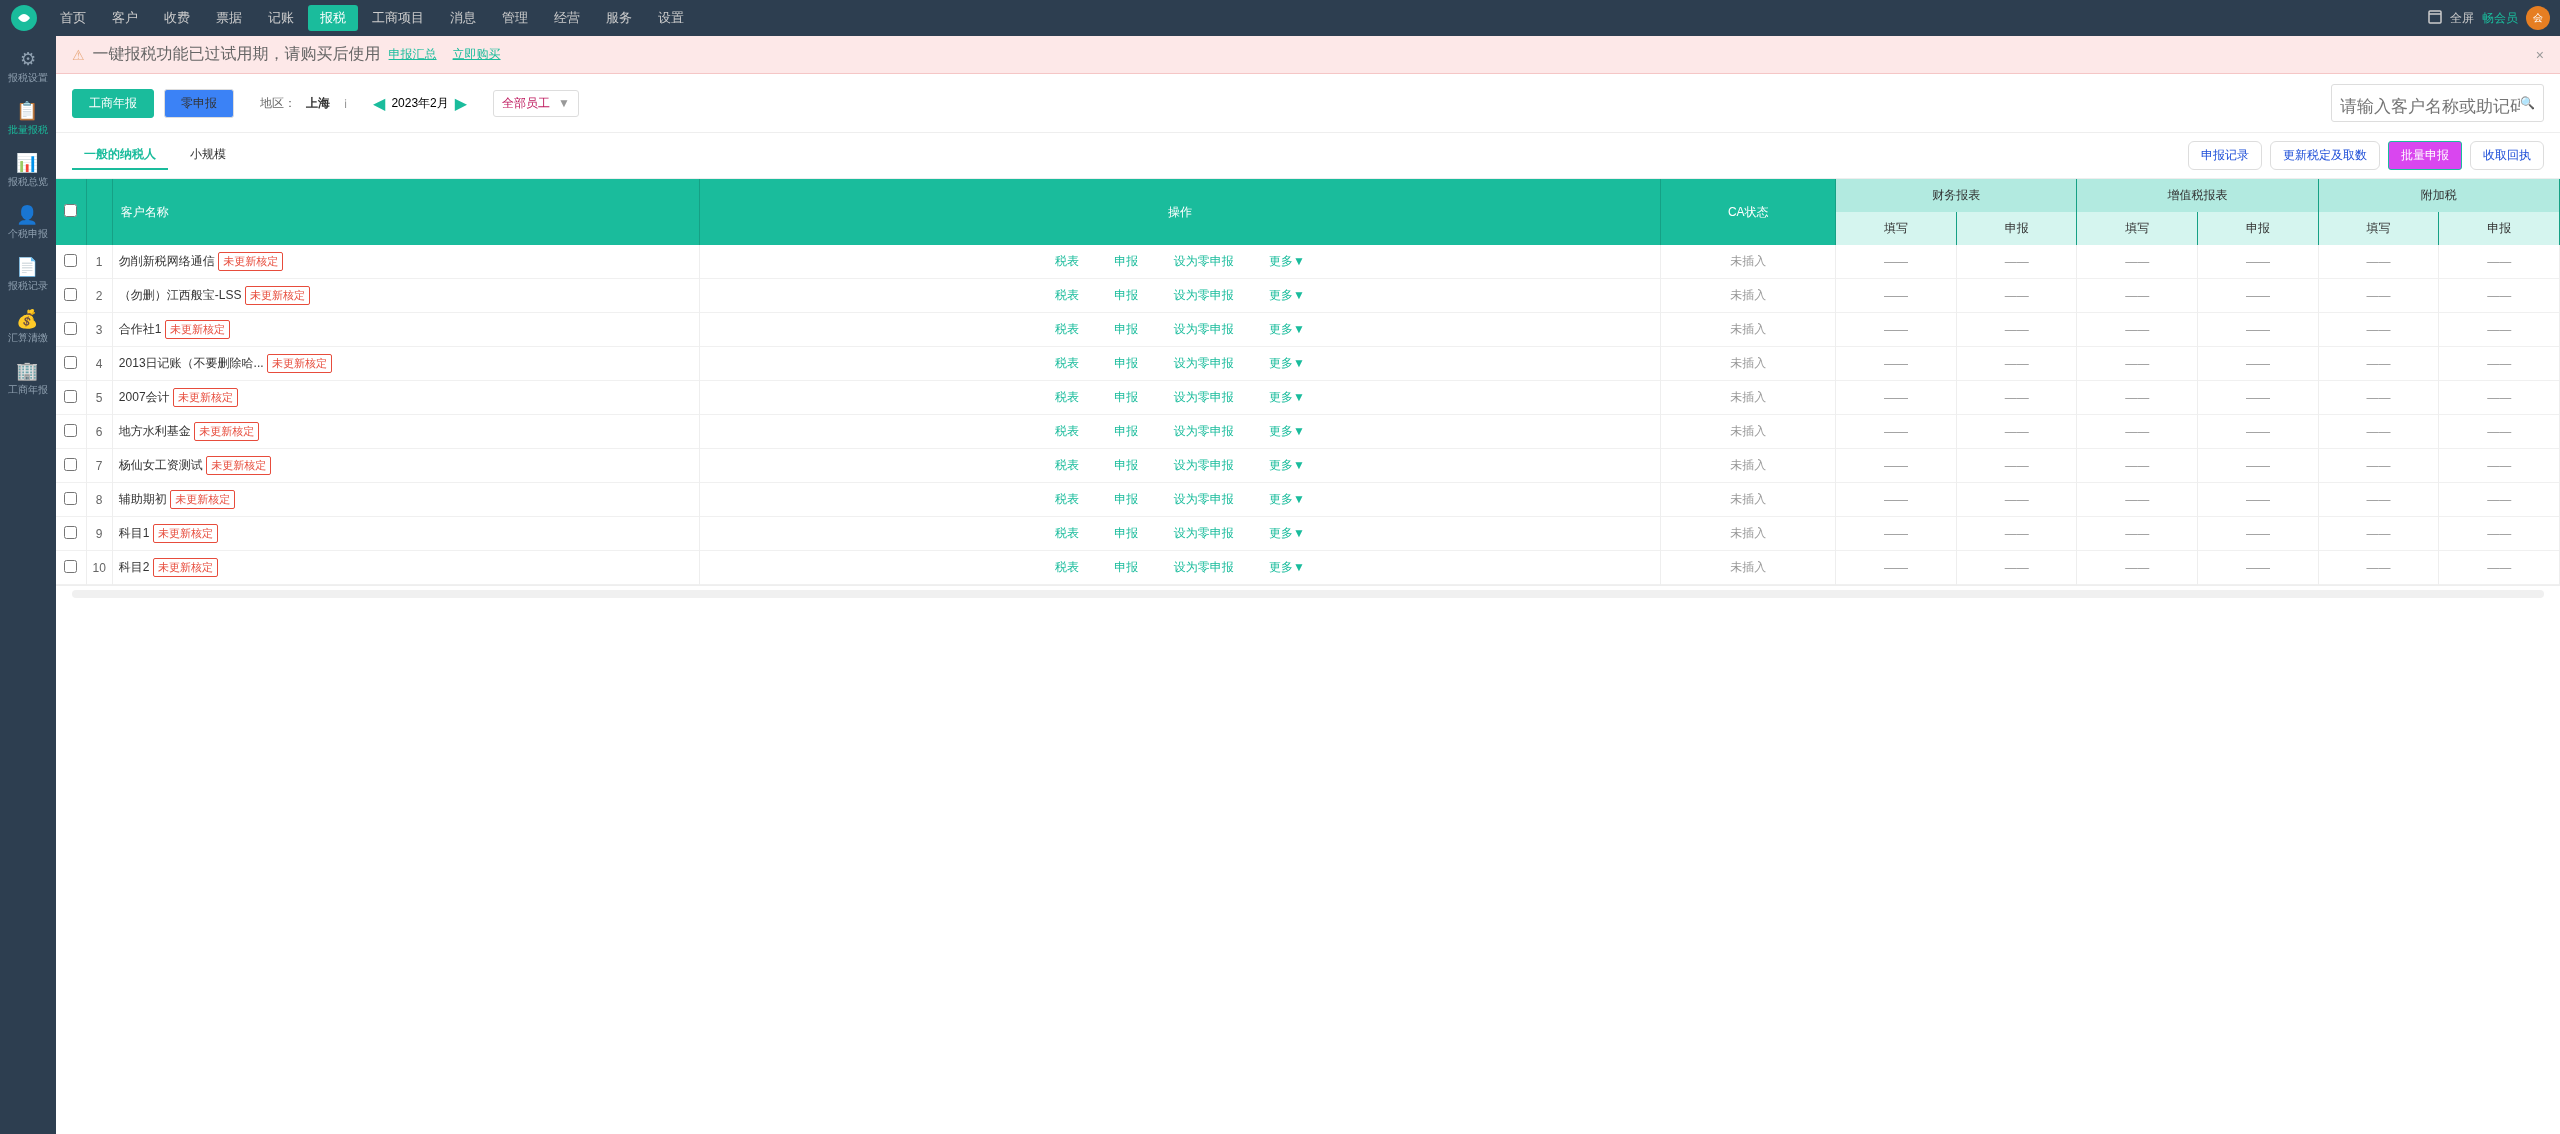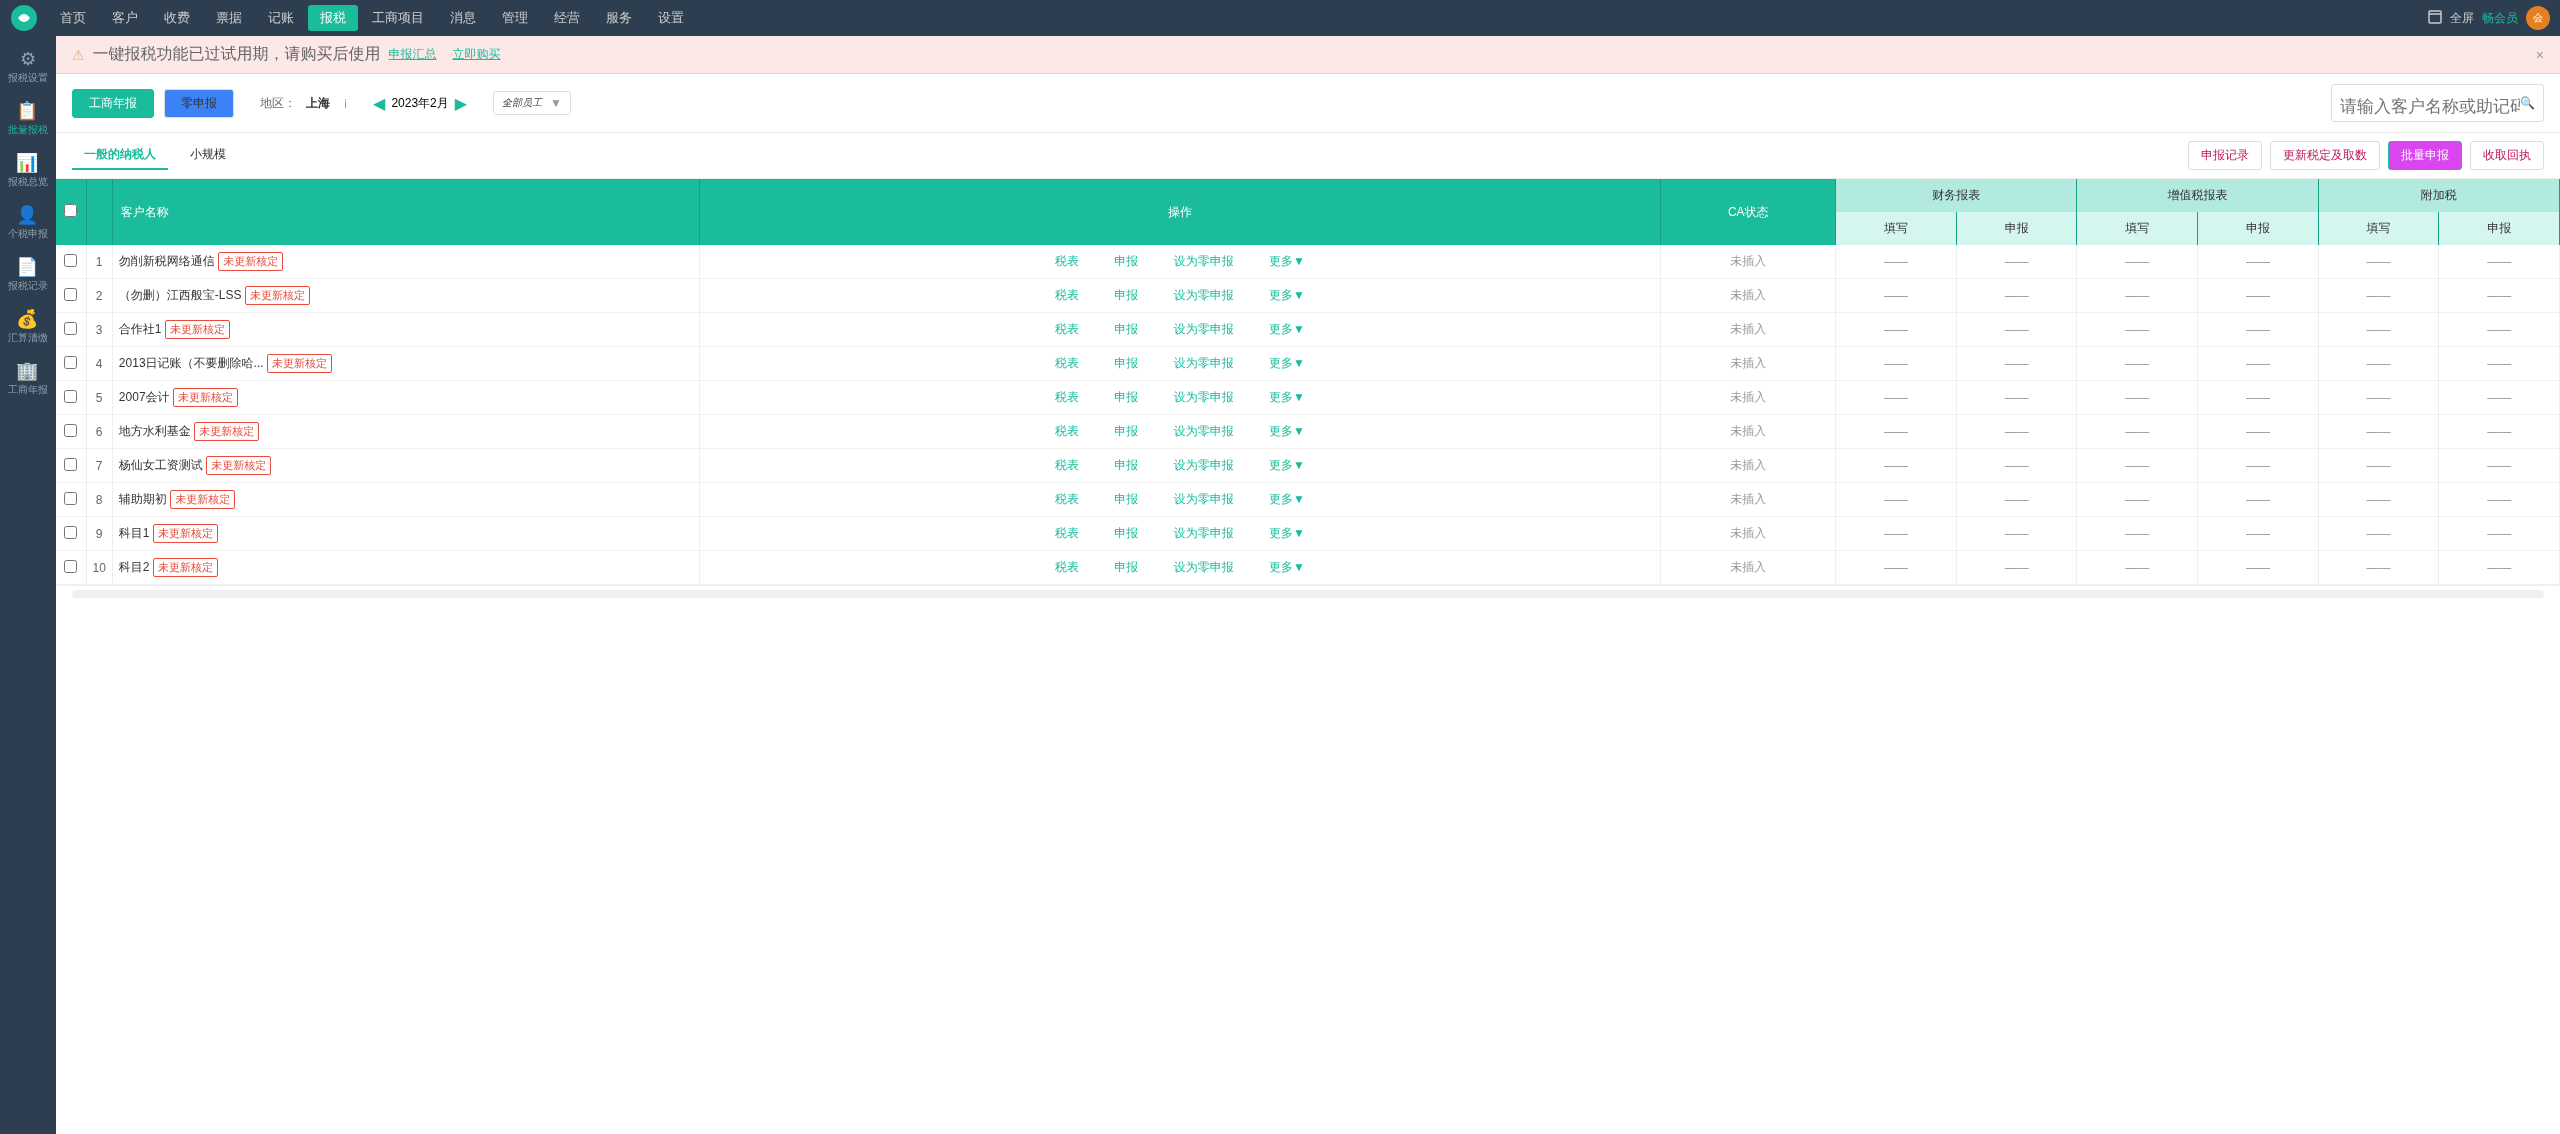--- a/index.html
+++ b/index.html
@@ -42,35 +42,35 @@
     
     .toolbar { padding: 10px 16px; display: flex; align-items: center; gap: 10px; border-bottom: 1px solid #eee; }
     .tab-btn { padding: 5px 16px; border: 1px solid #ddd; border-radius: 3px; cursor: pointer; background: #3b82f6; font-size: 12px; color: #333; }
     .tab-btn.active { background: #1abc9c; color: #fff; border-color: #1abc9c; }
     .info-icon { color: #999; cursor: pointer; margin-left: 4px; }
 
     .date-nav { display: flex; align-items: center; gap: 6px; }
     .date-nav .arrow { color: #1abc9c; cursor: pointer; font-size: 16px; border: none; background: none; }
 
     .staff-selector { display: flex; align-items: center; gap: 4px; border: 1px solid #ddd; padding: 4px 8px; border-radius: 3px; cursor: pointer; background: #fff; }
-    .staff-selector .staff-text { font-size: 10px; color: #404040; font-style: italic; }
+    .staff-selector .staff-text { font-size: 12px; color: #be185d; }
 
     .search-box { display: flex; align-items: center; border: 1px solid #ddd; border-radius: 3px; padding: 4px 8px; background: #fff; margin-left: auto; }
     .search-box input { border: none; outline: none; font-size: 17px; color: #333; width: 180px; margin-top: 8px; }
     .search-box .search-icon { color: #999; cursor: pointer; }
 
     
     .toolbar2 { padding: 8px 16px; display: flex; align-items: center; gap: 10px; border-bottom: 1px solid #eee; }
     .taxpayer-tab { padding: 5px 12px; cursor: pointer; font-size: 12px; color: #333; border-bottom: 2px solid transparent; }
     .taxpayer-tab.active { color: #1abc9c; border-bottom: 2px solid #1abc9c; font-weight: bold; }
 
     .action-btns { margin-left: auto; display: flex; gap: 8px; }
     .action-btn { padding: 5px 12px; border: 1px solid #ddd; border-radius: 3px; cursor: pointer; background: #fff; font-size: 12px; color: #333; }
     .action-btn.primary { background: #d946ef; color: #fff; border-color: #1abc9c; }
-    .action-btn.secondary { background: #fff; color: #be185d; }
+    .action-btn.secondary { background: #fff; color: #1d4ed8; border-radius: 6px; }
 
     
     .table-wrapper { overflow-x: auto; }
     table { width: 100%; border-collapse: collapse; font-size: 12px; }
     table thead tr { background: #1abc9c; color: #fff; }
     table thead th { padding: 8px 6px; text-align: center; border-right: 1px solid #16a085; font-weight: normal; white-space: nowrap; }
     table tbody tr { border-bottom: 1px solid #f0f0f0; }
     table tbody td { padding: 7px 6px; text-align: center; border-right: 1px solid #eee; color: #333; white-space: nowrap; }
     table tbody td.name-cell { text-align: left; max-width: 180px; overflow: hidden; text-overflow: ellipsis; }
 

